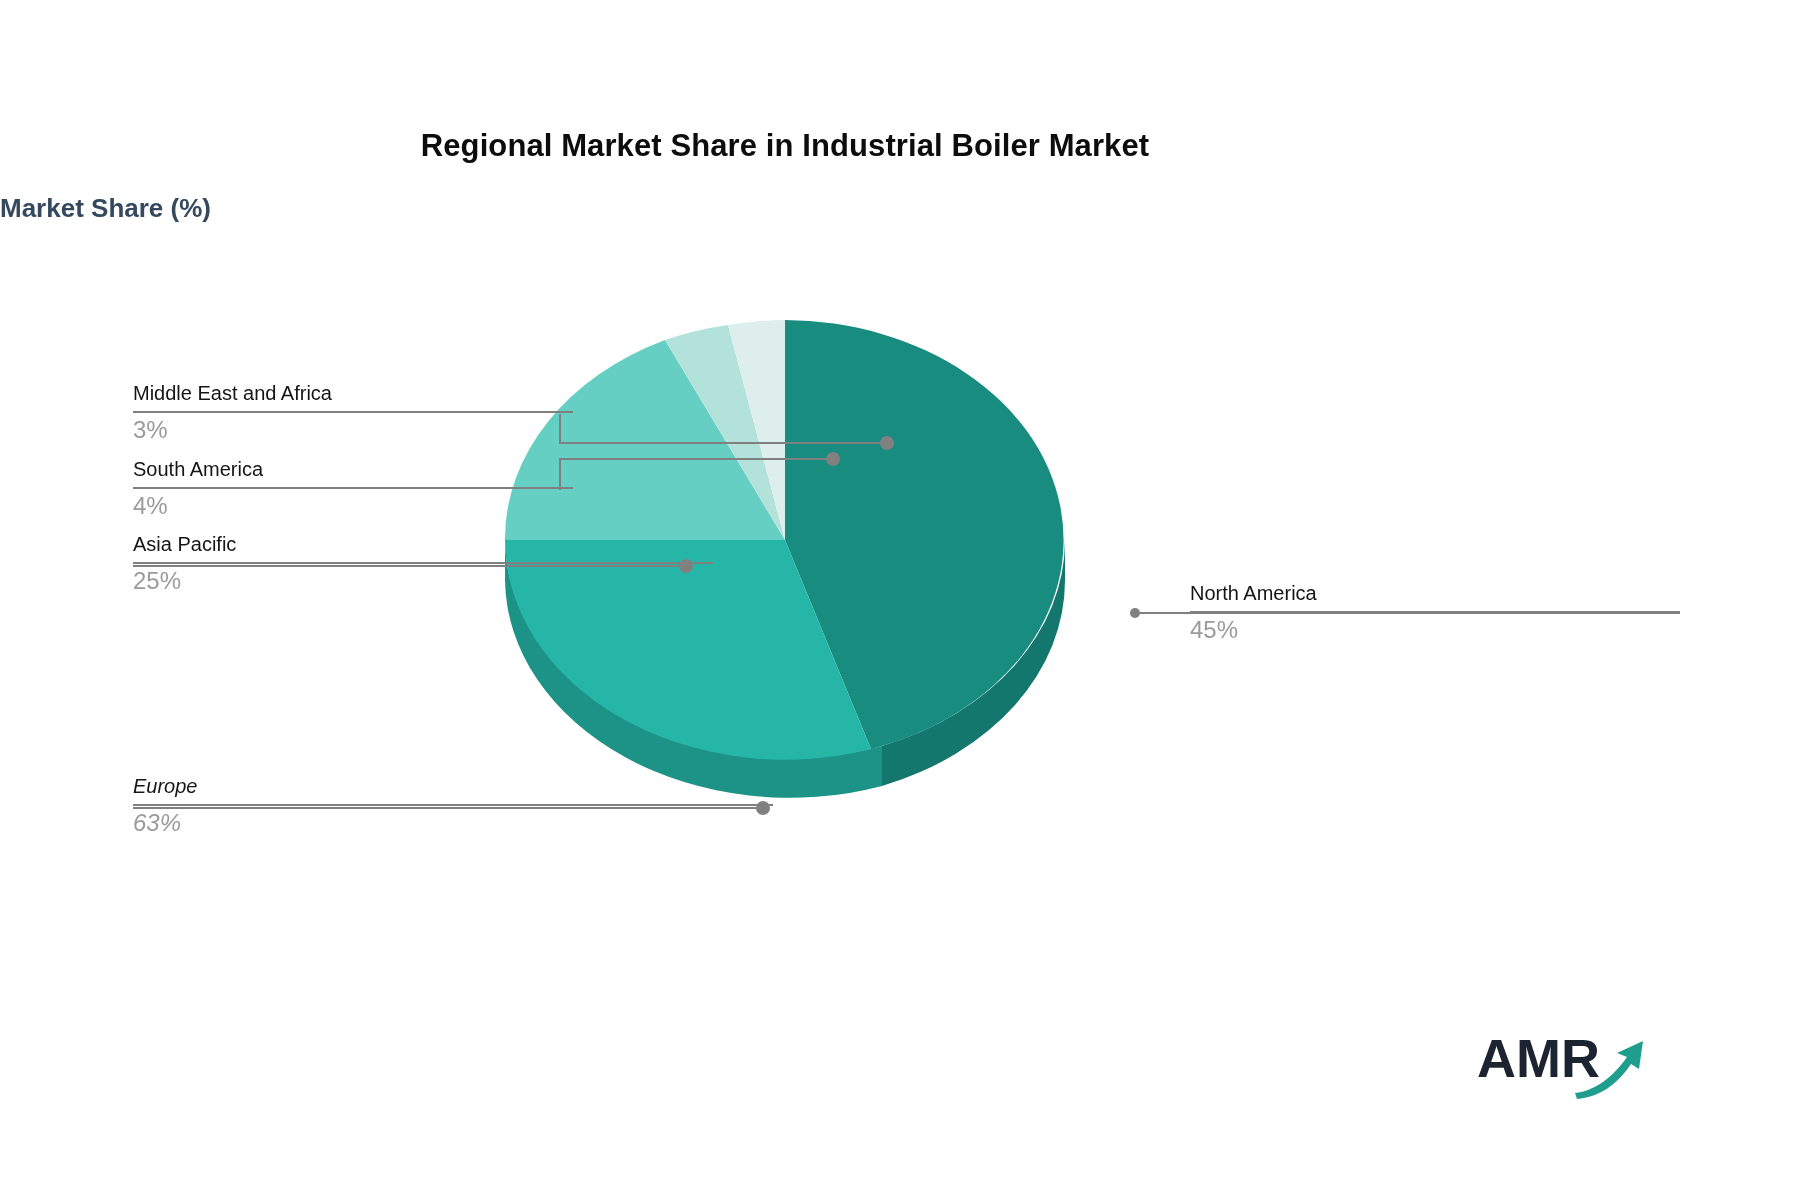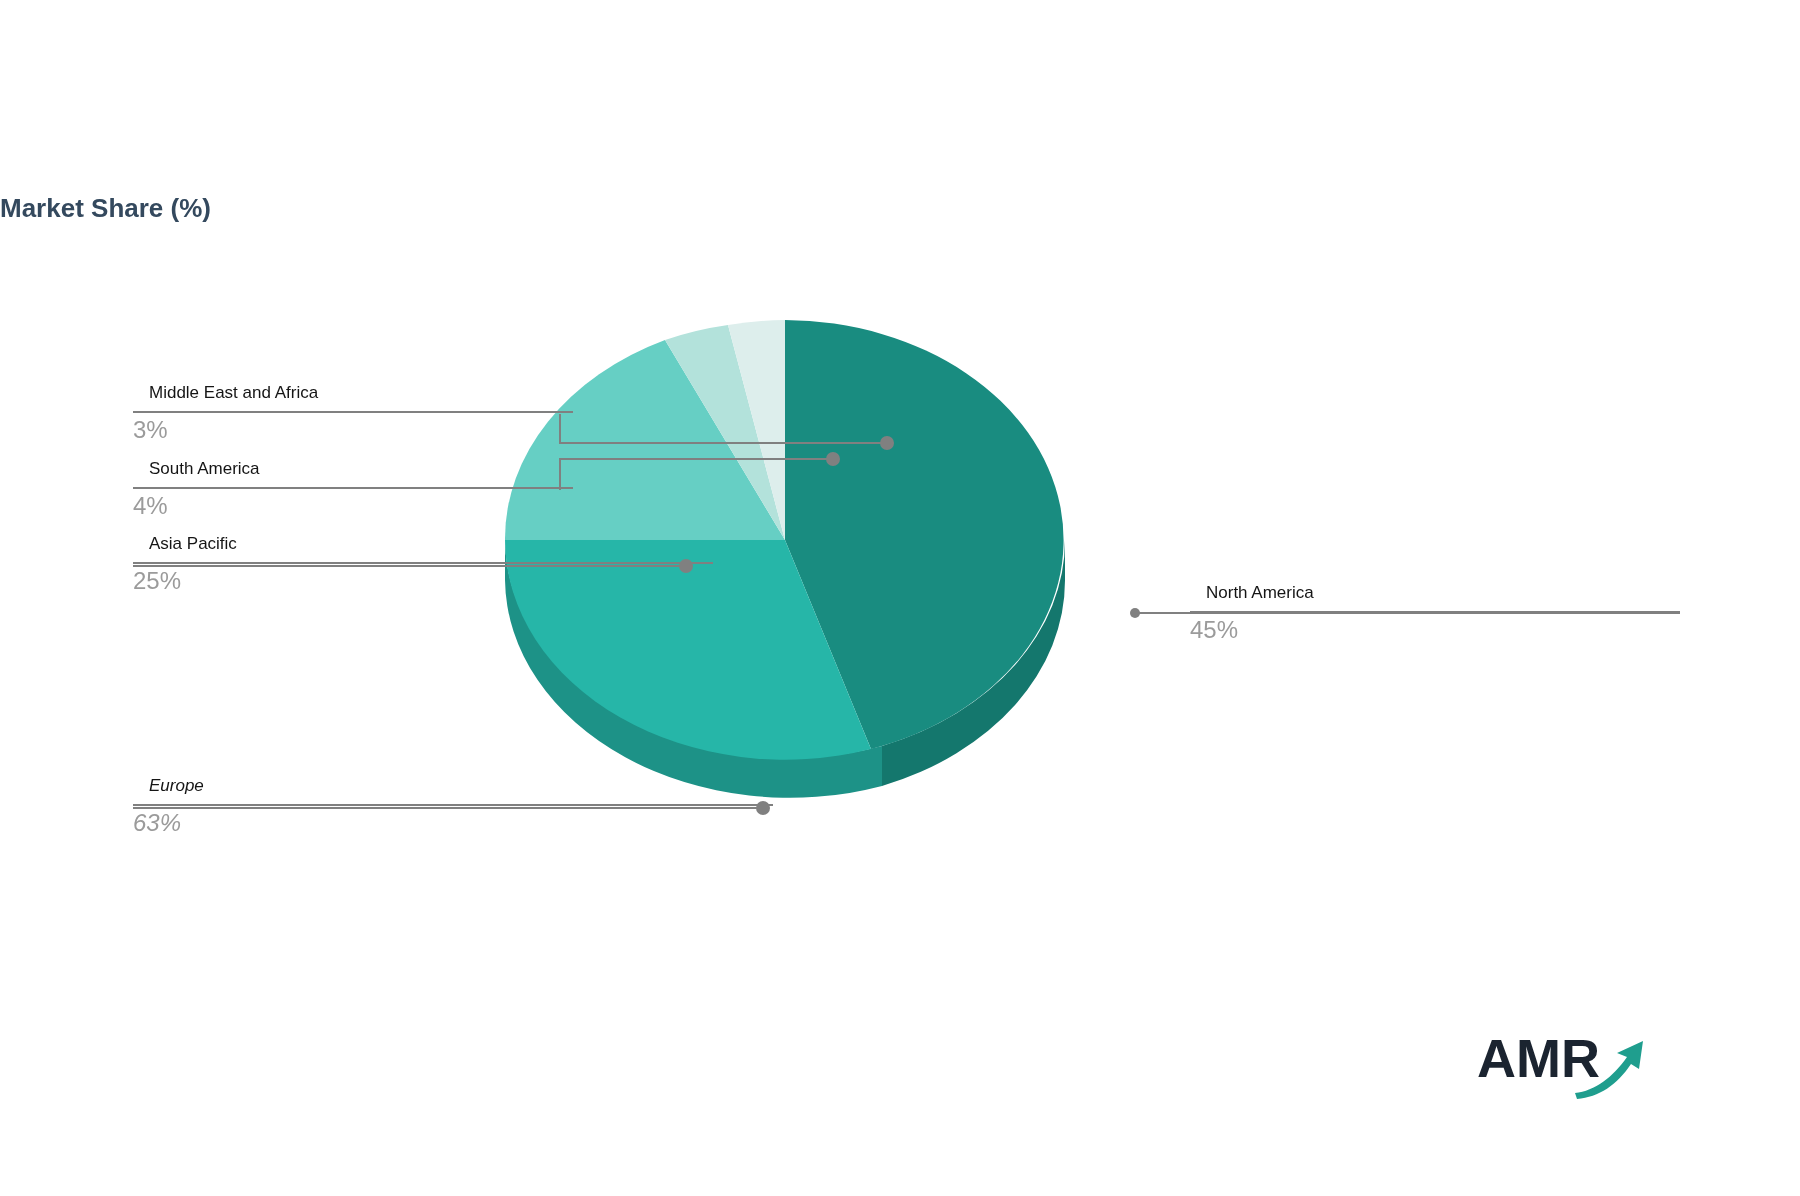--- a/index.html
+++ b/index.html
@@ -46,25 +46,24 @@
     position: absolute;
     left: 470px;
     top: 300px;
   }
 
   
   .callout {
     position: absolute;
   }
   .callout .cl-name {
-    font-size: 17px;
+    font-size: 20px;
     color: #151515;
     white-space: nowrap;
     line-height: 30px;
-    margin-left: 16px;
   }
   .callout .cl-value {
     font-size: 24px;
     color: #9b9b9b;
     white-space: nowrap;
     line-height: 30px;
   }
   .callout .cl-rule {
     height: 0;
     border-top: 2px solid #808080;
@@ -95,20 +94,21 @@
     left: 0;
     top: 0;
     pointer-events: none;
   }
 </style>
 </head>
 <body>
 
 <div id="stage">
 
+  <div class="chart-title">Regional Market Share in Industrial Boiler Market</div>
 
   <div class="chart-subtitle">Market Share (%)</div>
 
   <svg id="pie-svg" width="620" height="540" viewBox="0 0 620 540">
 
     <g>
 
       <path fill="#1d9287" d="M 35 240 A 285 220 0 0 0 412 446 L 412 486 A 285 220 0 0 1 35 280 Z"></path>
 
       <path fill="#14776d" d="M 412 446 A 285 220 0 0 0 595 240 L 595 280 A 285 220 0 0 1 412 486 Z"></path>

